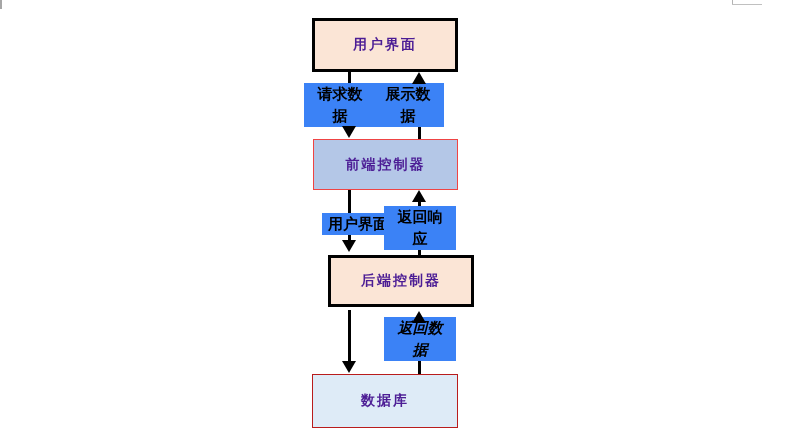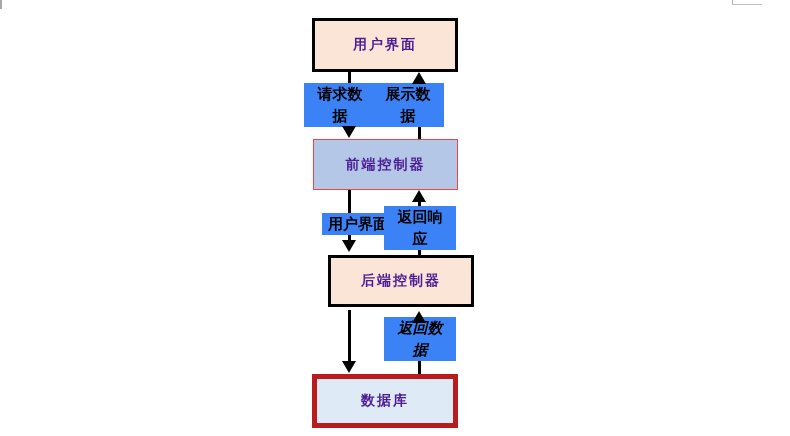--- a/index.html
+++ b/index.html
@@ -29,21 +29,21 @@
   .node-peach {
     background: #FBE5D6;
     border: 3px solid #000000;
   }
   .node-blue {
     background: #B4C7E7;
     border: 1px solid #ef4444;
   }
   .node-lightblue {
     background: #DEEBF7;
-    border: 5px solid #b91c1c;
+    border: 1px solid #b91c1c;
   }
   .node-ui       { left: 312px; top: 18px;  width: 146px; height: 54px; }
   .node-frontend { left: 313px; top: 139px; width: 145px; height: 51px; }
   .node-backend  { left: 328px; top: 255px; width: 146px; height: 52px; }
   .node-db       { left: 312px; top: 374px; width: 146px; height: 54px; }
 
   .vline {
     position: absolute;
     width: 3px;
     background: #000000;

